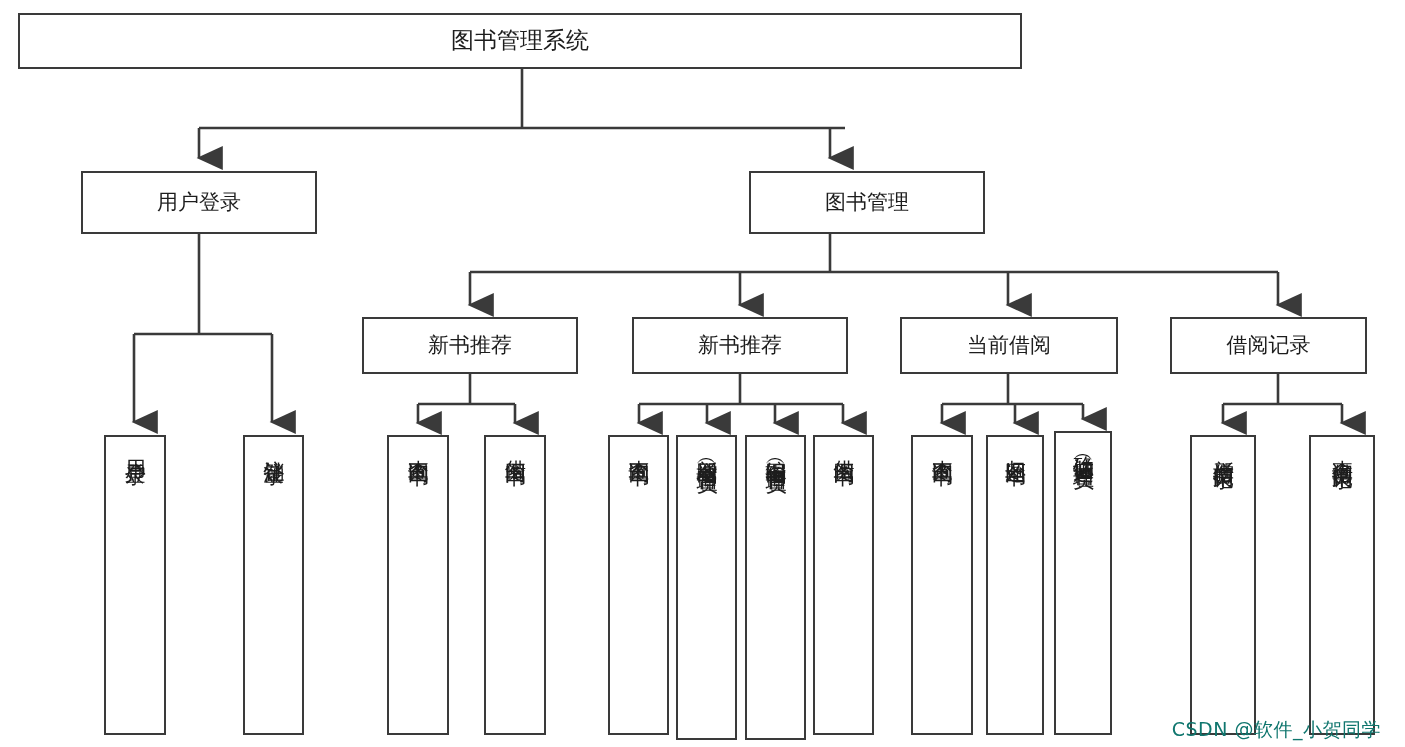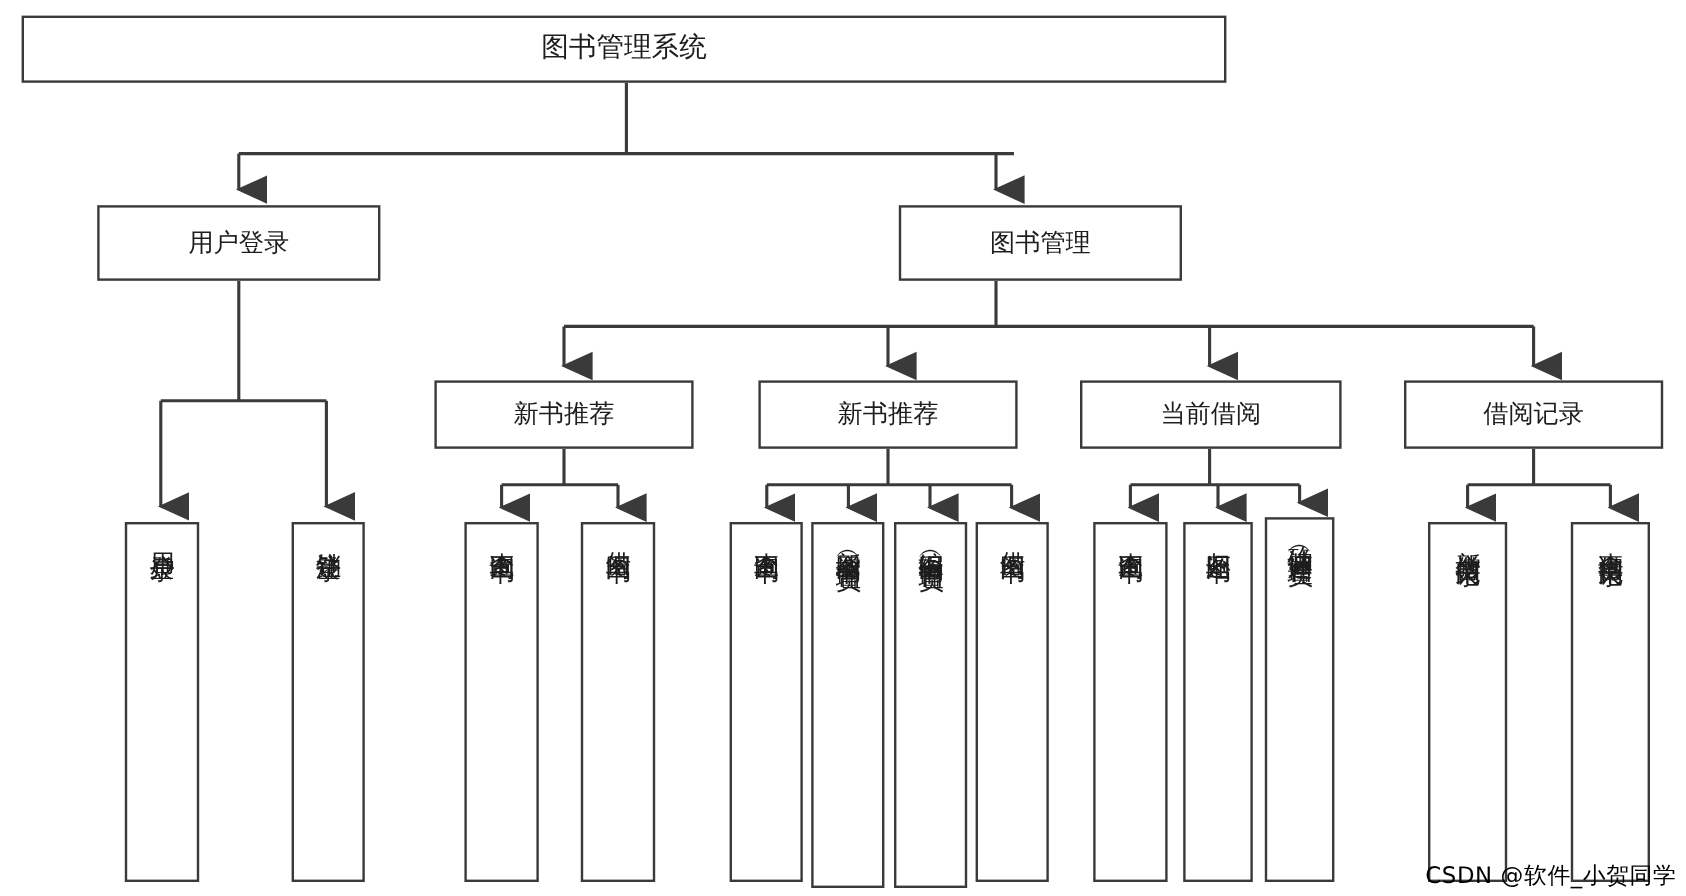--- a/index.html
+++ b/index.html
@@ -53,24 +53,24 @@
     letter-spacing: 2px;
     padding-top: 6px;
     justify-content: flex-start;
     align-items: center;
   }
   .node .label {
     display: block;
   }
   .watermark {
     position: absolute;
-    right: 8px;
+    right: 24px;
     bottom: 4px;
     font-size: 19px;
-    color: #000000;
+    color: #0f766e;
     letter-spacing: 0.5px;
     white-space: nowrap;
   }
 </style>
 </head>
 <body>
 
 <div id="canvas">
 
   <svg class="wires" viewBox="0 0 1405 747" xmlns="http://www.w3.org/2000/svg">
@@ -136,21 +136,21 @@
 
   <div class="node level3" style="left:362px; top:317px; width:216px; height:57px;">
     <span class="label">新书推荐</span>
   </div>
   <div class="node level3" style="left:632px; top:317px; width:216px; height:57px;">
     <span class="label">新书推荐</span>
   </div>
   <div class="node level3" style="left:900px; top:317px; width:218px; height:57px;font-family:Liberation Serif, serif;">
     <span class="label">当前借阅</span>
   </div>
-  <div class="node level3" style="left:1170px; top:317px; width:216px; height:57px;">
+  <div class="node level3" style="left:1170px; top:317px; width:197px; height:57px;">
     <span class="label">借阅记录</span>
   </div>
 
   <div class="node leaf" style="left:104px; top:435px; width:62px; height:300px;">
     <span class="label">用户登录</span>
   </div>
   <div class="node leaf" style="left:243px; top:435px; width:61px; height:300px;">
     <span class="label">注销登录</span>
   </div>
 

